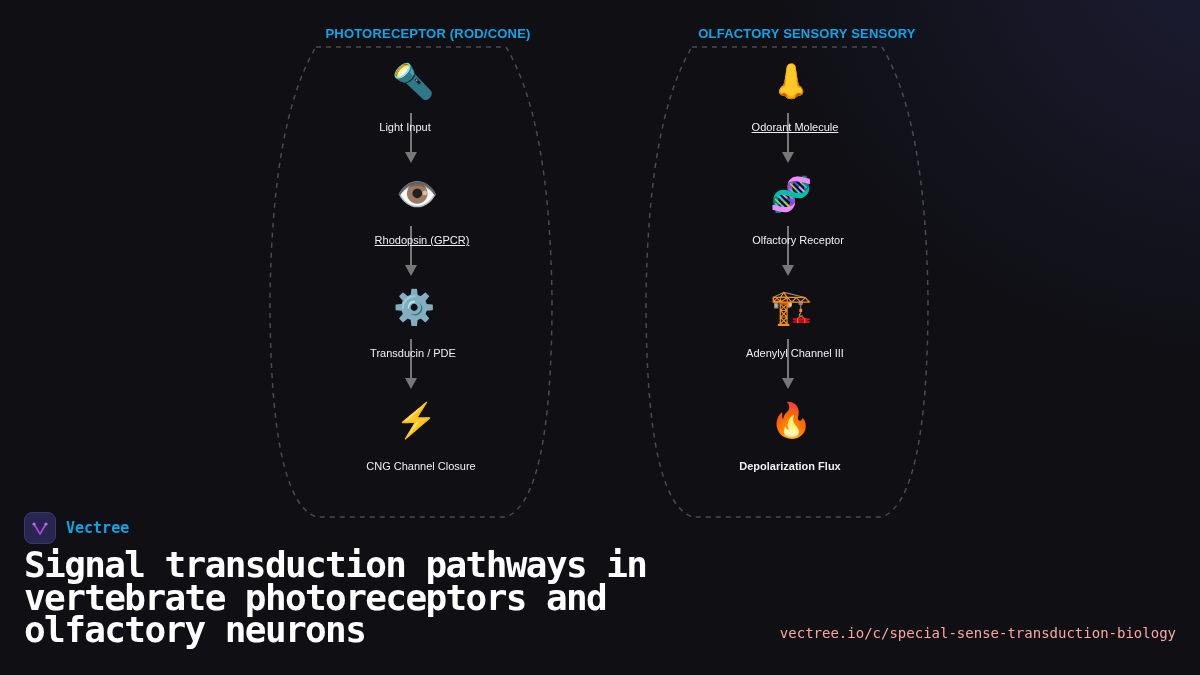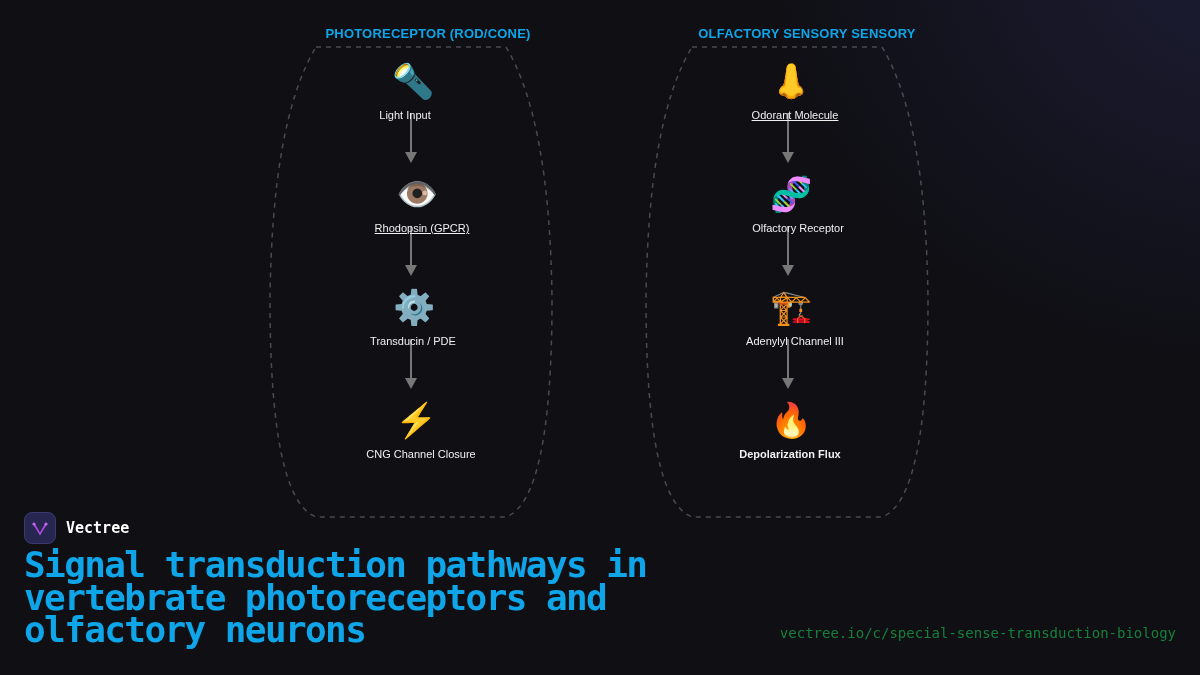--- a/index.html
+++ b/index.html
@@ -13,43 +13,43 @@
     background:
       radial-gradient(ellipse 700px 600px at 1250px -50px, rgba(40,40,80,0.55), rgba(15,15,20,0) 70%);
   }
   svg.frames { position:absolute; left:0; top:0; }
   .col-title {
     position:absolute; font-weight:bold; font-size:13px; color:#0ea5e9;
     letter-spacing:0.2px; transform:translateX(-50%); white-space:nowrap;
   }
   .node { position:absolute; transform:translateX(-50%); text-align:center; }
   .node .icon { font-size:34px; line-height:40px; height:40px; }
-  .node .label { font-size:11px; color:#f0f0f0; margin-top:8px; white-space:nowrap; }
+  .node .label { font-size:11px; color:#f0f0f0; margin-top:20px; white-space:nowrap; }
   .arrow { position:absolute; width:2px; background:#777; }
   .arrow::after {
     content:""; position:absolute; left:-5px; bottom:-8px;
     border-left:6px solid transparent; border-right:6px solid transparent;
     border-top:11px solid #777;
   }
   .brand { position:absolute; left:24px; top:512px; display:flex; align-items:center; }
   .logo {
     width:32px; height:32px; border-radius:8px; background:#262651;
     border:1px solid #3a3a6e; box-sizing:border-box; display:flex; align-items:center; justify-content:center;
   }
   .brand-name {
-    font-family:"DejaVu Sans Mono", monospace; font-weight:bold; font-size:15px; color:#ffffff; margin-left:10px;
+    font-family:"DejaVu Sans Mono", monospace; font-weight:bold; font-size:15px; color:#0ea5e9; margin-left:10px;
   }
   .headline {
     position:absolute; left:24px; top:549px; width:720px;
     font-family:"DejaVu Sans Mono", monospace; font-weight:bold; font-size:36px;
-    line-height:32.5px; color:#0ea5e9; letter-spacing:-1.6px;
+    line-height:32.5px; color:#ffffff; letter-spacing:-1.6px;
   }
   .url {
     position:absolute; right:24px; top:625px;
-    font-family:"DejaVu Sans Mono", monospace; font-size:14px; color:#15803d;
+    font-family:"DejaVu Sans Mono", monospace; font-size:14px; color:#fca5a5;
   }
 </style>
 </head>
 <body>
 
 <div class="bg-glow"></div>
 
 <svg class="frames" width="1200" height="675">
   <path d="M316 47 L506 47 Q550 120 552 300 Q552 500 506 517 L316 517 Q270 500 270 300 Q272 120 316 47 Z" fill="none" stroke="#4a4a50" stroke-width="1.5" stroke-dasharray="5 5"></path>
   <path d="M692 47 L882 47 Q926 120 928 300 Q928 500 882 517 L692 517 Q646 500 646 300 Q648 120 692 47 Z" fill="none" stroke="#4a4a50" stroke-width="1.5" stroke-dasharray="5 5"></path>

